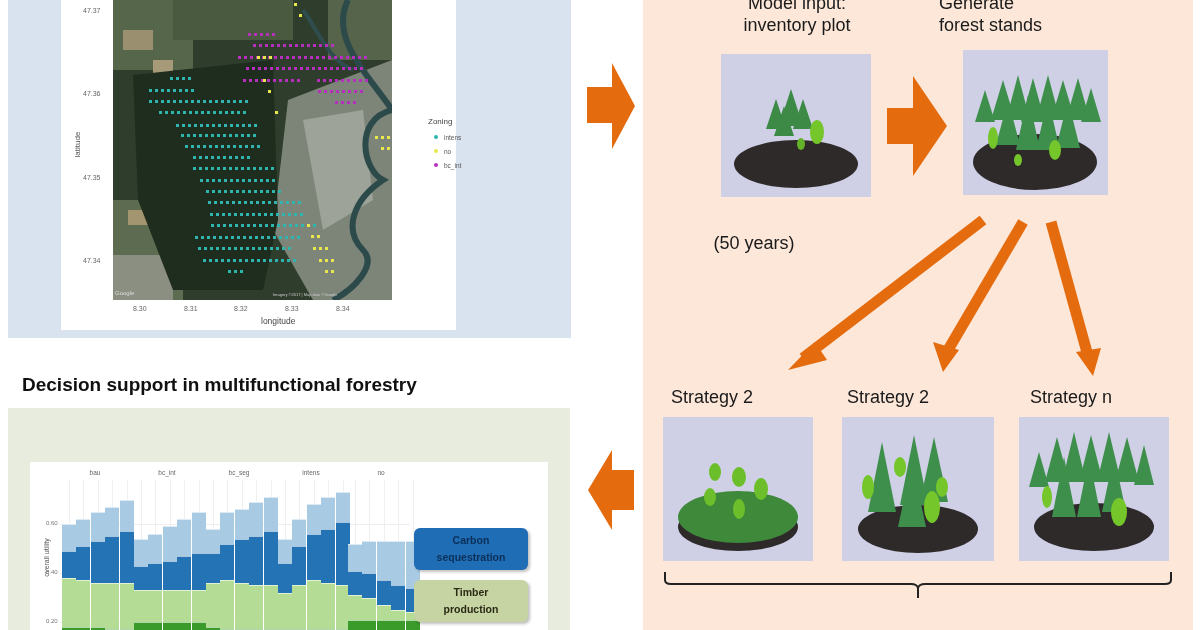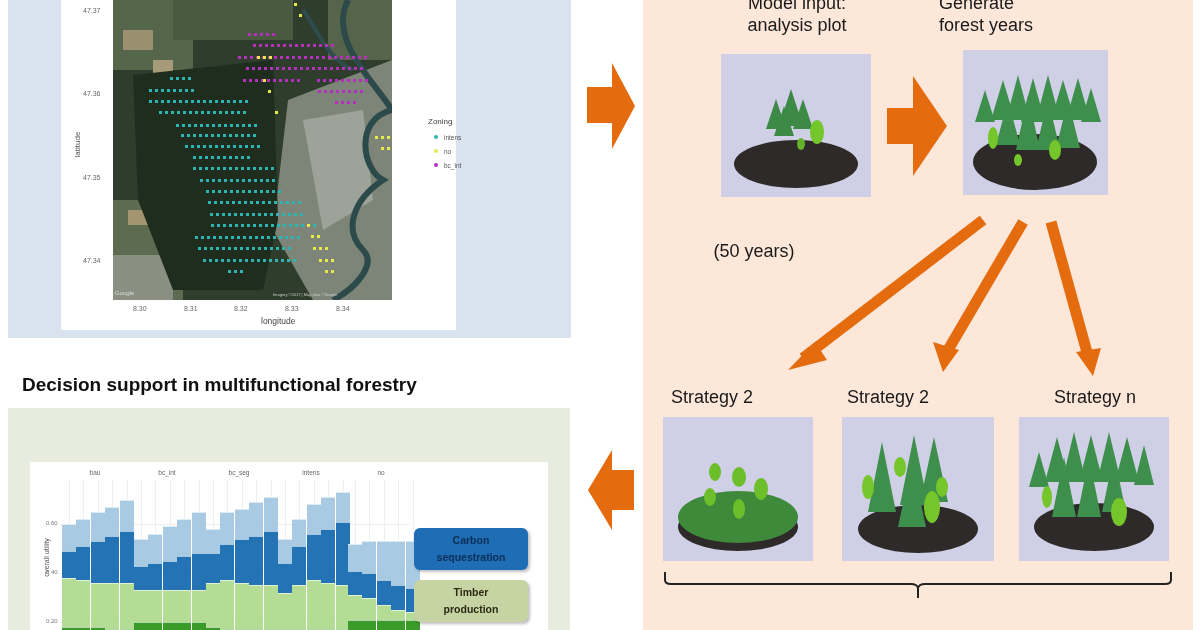--- a/index.html
+++ b/index.html
@@ -464,25 +464,25 @@
 <svg class="arrow" style="left:587px;top:63px" width="50" height="86" viewBox="0 0 50 86">
   <polygon points="0,24 25,24 25,0 48,43 25,86 25,60 0,60" fill="#e56b0f"></polygon>
 </svg>
 <svg class="arrow" style="left:588px;top:450px" width="46" height="80" viewBox="0 0 46 80">
   <polygon points="46,20 24,20 24,0 0,40 24,80 24,60 46,60" fill="#e56b0f"></polygon>
 </svg>
 
 <div class="flow-panel">
   <div class="step-label" style="left:74px;top:0;width:160px;margin-top:-8px">
     <div>Model input:</div>
-    <div>analysis plot</div>
+    <div>inventory plot</div>
   </div>
   <div class="step-label" style="left:296px;top:0;width:180px;text-align:left;margin-top:-8px">
     <div>Generate</div>
-    <div>forest years</div>
+    <div>forest stands</div>
   </div>
 
   <div class="plot-box" style="left:78px;top:54px;width:150px;height:143px">
     <svg width="150" height="143" viewBox="0 0 150 143">
       <ellipse cx="75" cy="110" rx="62" ry="24" fill="#2e2a2a"></ellipse>
       <g fill="#3c8a45">
         <polygon points="55,45 45,75 65,75"></polygon>
           <polygon points="70,35 58,72 82,72"></polygon>
         <polygon points="82,45 72,75 92,75"></polygon>
           <polygon points="63,52 53,82 73,82"></polygon>
@@ -513,37 +513,37 @@
         <polygon points="85,48 73,100 97,100"></polygon>
           <polygon points="105,50 93,98 117,98"></polygon>
       </g>
       <ellipse cx="30" cy="88" rx="5" ry="11" fill="#74c62a"></ellipse>
       <ellipse cx="92" cy="100" rx="6" ry="10" fill="#74c62a"></ellipse>
       <ellipse cx="55" cy="110" rx="4" ry="6" fill="#74c62a"></ellipse>
     </svg>
   </div>
 
   <div class="step-label" style="left:30px;top:228px;width:162px">
-    <div style="margin-top:12px">(50 years)</div>
+    <div style="margin-top:4px">(50 years)</div>
   </div>
 
   <svg class="arrow" style="left:140px;top:210px" width="330" height="170" viewBox="0 0 330 170">
     <g stroke="#e56b0f" stroke-width="11" fill="none">
       <line x1="200" y1="10" x2="20" y2="148"></line>
       <line x1="240" y1="12" x2="165" y2="140"></line>
       <line x1="268" y1="12" x2="305" y2="146"></line>
     </g>
     <polygon points="5,160 32,132 44,150" fill="#e56b0f"></polygon>
     <polygon points="160,162 150,132 176,140" fill="#e56b0f"></polygon>
     <polygon points="310,166 293,142 318,138" fill="#e56b0f"></polygon>
   </svg>
 
   <div class="step-label" style="left:28px;top:386px;width:130px;text-align:left">Strategy 2</div>
   <div class="step-label" style="left:204px;top:386px;width:130px;text-align:left">Strategy 2</div>
-  <div class="step-label" style="left:387px;top:386px;width:130px;text-align:center">Strategy n</div>
+  <div class="step-label" style="left:387px;top:386px;width:130px;text-align:left">Strategy n</div>
 
   <div class="plot-box" style="left:20px;top:417px;width:150px;height:144px">
     <svg width="150" height="144" viewBox="0 0 150 144">
       <ellipse cx="75" cy="110" rx="60" ry="24" fill="#2e2a2a"></ellipse>
       <ellipse cx="75" cy="100" rx="60" ry="26" fill="#3e8a3a"></ellipse>
       <ellipse cx="52" cy="55" rx="6" ry="9" fill="#6cbf2a"></ellipse>
       <ellipse cx="76" cy="60" rx="7" ry="10" fill="#6cbf2a"></ellipse>
       <ellipse cx="47" cy="80" rx="6" ry="9" fill="#6cbf2a"></ellipse>
       <ellipse cx="98" cy="72" rx="7" ry="11" fill="#6cbf2a"></ellipse>
       <ellipse cx="76" cy="92" rx="6" ry="10" fill="#6cbf2a"></ellipse>

